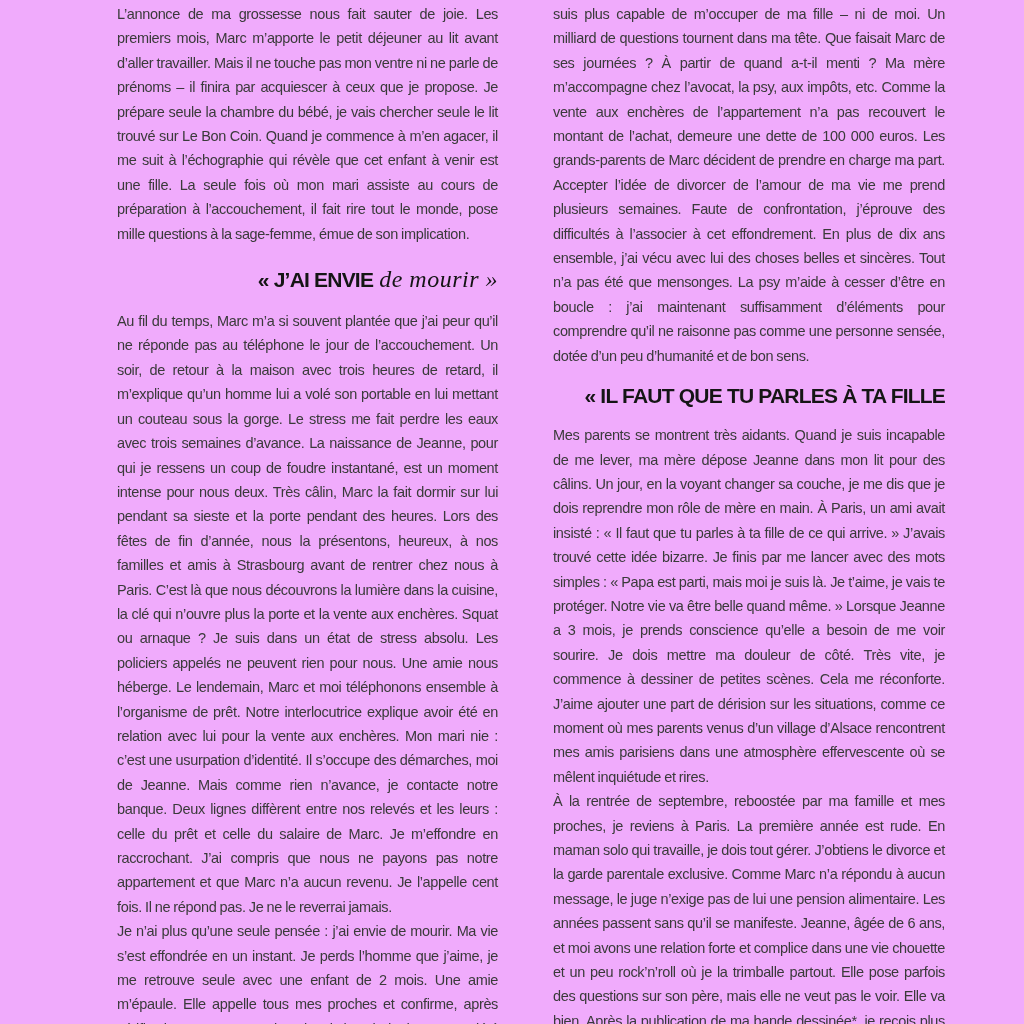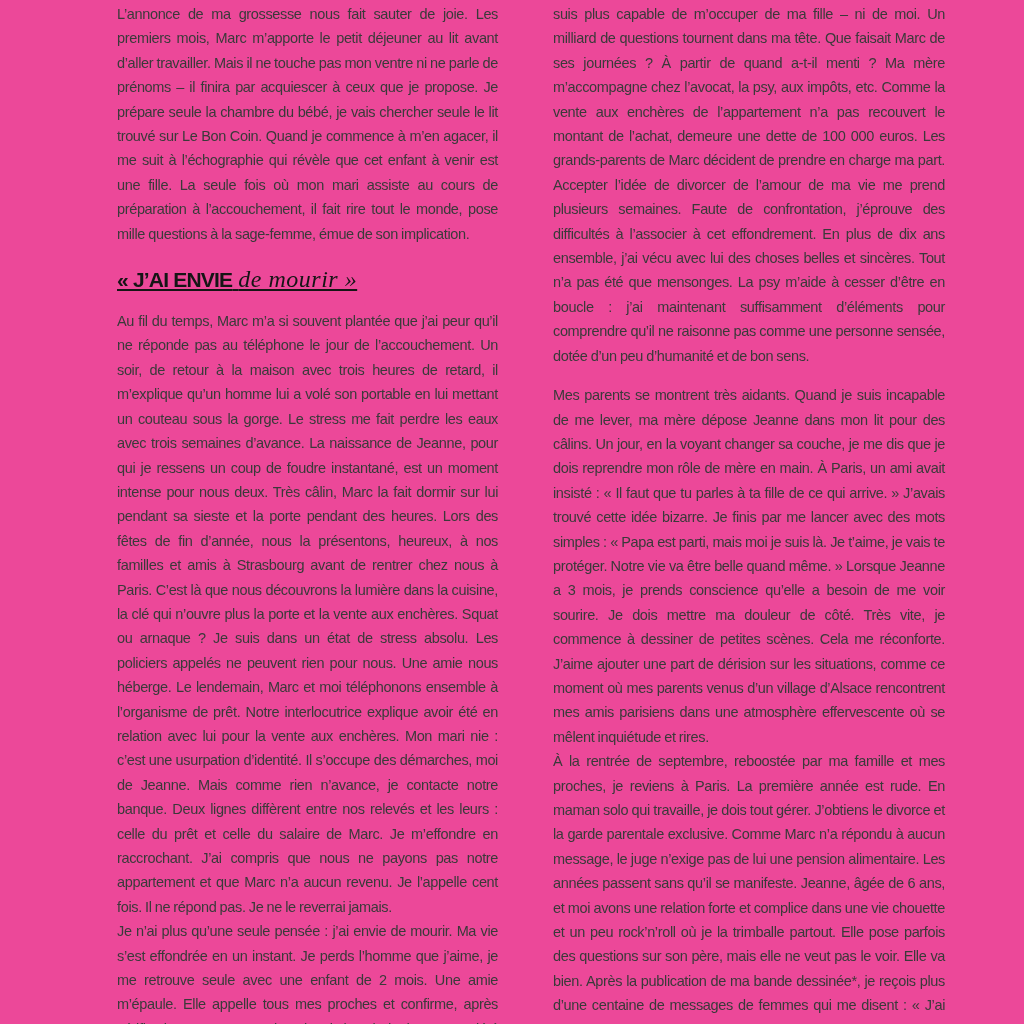--- a/index.html
+++ b/index.html
@@ -4,47 +4,46 @@
 <style>
   html, body {
     margin: 0;
     padding: 0;
     background: #ffffff;
   }
   .page {
     position: relative;
     width: 1024px;
     height: 1024px;
-    background: #ec4899;
+    background: #f0abfc;
     overflow: hidden;
     font-family: "Liberation Sans", sans-serif;
   }
   .col {
     position: absolute;
     top: 2px;
     color: #3a3a3a;
     font-size: 14.5px;
     line-height: 24.4px;
     letter-spacing: -0.35px;
     word-spacing: -0.5px;
     text-align: justify;
     hyphens: auto;
     -webkit-hyphens: auto;
   }
   .col-left  { left: 117px; width: 381px; }
   .col-right { left: 553px; width: 392px; }
   .col p { margin: 0; }
   .heading {
     margin: 21px 0 17px;
-    text-align: left;
+    text-align: right;
     color: #151515;
     letter-spacing: normal;
     word-spacing: normal;
     line-height: 25px;
-    text-decoration: underline;
   }
   .heading .hb {
     font-family: "Liberation Sans", sans-serif;
     font-weight: 700;
     font-size: 21px;
     letter-spacing: -0.8px;
   }
   .heading .hi {
     font-family: "Liberation Serif", serif;
     font-style: italic;
@@ -64,18 +63,19 @@
     <p>L’annonce de ma grossesse nous fait sauter de joie. Les premiers mois, Marc m’apporte le petit déjeuner au lit avant d’aller travailler. Mais il ne touche pas mon ventre ni ne parle de prénoms – il finira par acquiescer à ceux que je propose. Je prépare seule la chambre du bébé, je vais chercher seule le lit trouvé sur Le Bon Coin. Quand je commence à m’en agacer, il me suit à l’échographie qui révèle que cet enfant à venir est une fille. La seule fois où mon mari assiste au cours de préparation à l’accouchement, il fait rire tout le monde, pose mille questions à la sage-femme, émue de son implication.</p>
     <h2 class="heading"><span class="hb">« J’AI ENVIE</span>
       <span class="hi">de mourir »</span></h2>
     <p>Au fil du temps, Marc m’a si souvent plantée que j’ai peur qu’il ne réponde pas au téléphone le jour de l’accouchement. Un soir, de retour à la maison avec trois heures de retard, il m’explique qu’un homme lui a volé son portable en lui mettant un couteau sous la gorge. Le stress me fait perdre les eaux avec trois semaines d’avance. La naissance de Jeanne, pour qui je ressens un coup de foudre instantané, est un moment intense pour nous deux. Très câlin, Marc la fait dormir sur lui pendant sa sieste et la porte pendant des heures. Lors des fêtes de fin d’année, nous la présentons, heureux, à nos familles et amis à Strasbourg avant de rentrer chez nous à Paris. C’est là que nous découvrons la lumière dans la cuisine, la clé qui n’ouvre plus la porte et la vente aux enchères. Squat ou arnaque ? Je suis dans un état de stress absolu. Les policiers appelés ne peuvent rien pour nous. Une amie nous héberge. Le lendemain, Marc et moi téléphonons ensemble à l’organisme de prêt. Notre interlocutrice explique avoir été en relation avec lui pour la vente aux enchères. Mon mari nie : c’est une usurpation d’identité. Il s’occupe des démarches, moi de Jeanne. Mais comme rien n’avance, je contacte notre banque. Deux lignes diffèrent entre nos relevés et les leurs : celle du prêt et celle du salaire de Marc. Je m’effondre en raccrochant. J’ai compris que nous ne payons pas notre appartement et que Marc n’a aucun revenu. Je l’appelle cent fois. Il ne répond pas. Je ne le reverrai jamais.</p>
     <p>Je n’ai plus qu’une seule pensée : j’ai envie de mourir. Ma vie s’est effondrée en un instant. Je perds l’homme que j’aime, je me retrouve seule avec une enfant de 2 mois. Une amie m’épaule. Elle appelle tous mes proches et confirme, après vérification, que Marc n’a jamais mis les pieds dans sa société de production. Démasqué, de quoi est-il capable ? Un copain nous accueille chez lui, Jeanne et moi. Je reste en état de sidération. Mes parents, venus immédiatement d’Alsace, m’emmènent porter plainte, mais le vol n’existe pas entre époux, et chacun est en droit d’abandonner son foyer. Je découvre des impayés, des crédits à la consommation à mon</p>
   </div>
 
   <div class="col col-right">
     <p>suis plus capable de m’occuper de ma fille – ni de moi. Un milliard de questions tournent dans ma tête. Que faisait Marc de ses journées ? À partir de quand a-t-il menti ? Ma mère m’accompagne chez l’avocat, la psy, aux impôts, etc. Comme la vente aux enchères de l’appartement n’a pas recouvert le montant de l’achat, demeure une dette de 100 000 euros. Les grands-parents de Marc décident de prendre en charge ma part. Accepter l’idée de divorcer de l’amour de ma vie me prend plusieurs semaines. Faute de confrontation, j’éprouve des difficultés à l’associer à cet effondrement. En plus de dix ans ensemble, j’ai vécu avec lui des choses belles et sincères. Tout n’a pas été que mensonges. La psy m’aide à cesser d’être en boucle : j’ai maintenant suffisamment d’éléments pour comprendre qu’il ne raisonne pas comme une personne sensée, dotée d’un peu d’humanité et de bon sens.</p>
     <h2 class="heading heading-two-line">
+      <span class="hb line">« IL FAUT QUE TU PARLES À TA FILLE</span>
     </h2>
     <p>Mes parents se montrent très aidants. Quand je suis incapable de me lever, ma mère dépose Jeanne dans mon lit pour des câlins. Un jour, en la voyant changer sa couche, je me dis que je dois reprendre mon rôle de mère en main. À Paris, un ami avait insisté : « Il faut que tu parles à ta fille de ce qui arrive. » J’avais trouvé cette idée bizarre. Je finis par me lancer avec des mots simples : « Papa est parti, mais moi je suis là. Je t’aime, je vais te protéger. Notre vie va être belle quand même. » Lorsque Jeanne a 3 mois, je prends conscience qu’elle a besoin de me voir sourire. Je dois mettre ma douleur de côté. Très vite, je commence à dessiner de petites scènes. Cela me réconforte. J’aime ajouter une part de dérision sur les situations, comme ce moment où mes parents venus d’un village d’Alsace rencontrent mes amis parisiens dans une atmosphère effervescente où se mêlent inquiétude et rires.</p>
     <p>À la rentrée de septembre, reboostée par ma famille et mes proches, je reviens à Paris. La première année est rude. En maman solo qui travaille, je dois tout gérer. J’obtiens le divorce et la garde parentale exclusive. Comme Marc n’a répondu à aucun message, le juge n’exige pas de lui une pension alimentaire. Les années passent sans qu’il se manifeste. Jeanne, âgée de 6 ans, et moi avons une relation forte et complice dans une vie chouette et un peu rock’n’roll où je la trimballe partout. Elle pose parfois des questions sur son père, mais elle ne veut pas le voir. Elle va bien. Après la publication de ma bande dessinée*, je reçois plus d’une centaine de messages de femmes qui me disent : « J’ai vécu la même chose que vous. » Ce genre de manipulations arrive aussi à d’autres. Quant à faire confiance à un autre homme, le chemin est long. Trouver un compagnon dont je sais qu’il me veut du bien n’est</p>
   </div>
 
 </div>
 
 </body></html>

